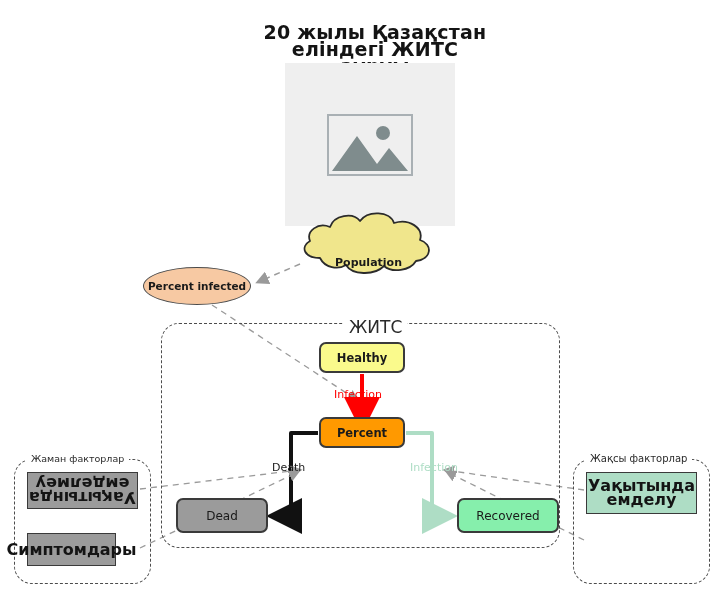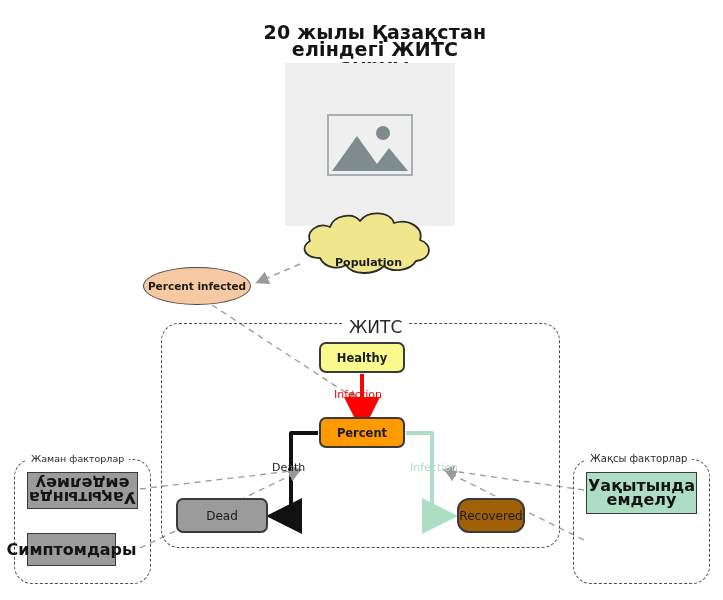--- a/index.html
+++ b/index.html
@@ -68,22 +68,22 @@
   .rbox {
     border: 2px solid #3a3a3a;
     border-radius: 7px;
     font-size: 11.5px;
     font-weight: bold;
   }
   .n-healthy  { left: 319px; top: 342px; width: 86px; height: 31px; background: #fafa8c; }
   .n-infected { left: 319px; top: 417px; width: 86px; height: 31px; background: #ff9900; }
   .n-dead     { left: 176px; top: 498px; width: 92px; height: 35px; background: #9b9b9b;
                 font-weight: normal; font-size: 12px; }
-  .n-recovered{ left: 457px; top: 498px; width: 68px; height: 35px; background: #a16207;
-                font-weight: normal; font-size: 12px; border-radius: 12px; }
+  .n-recovered{ left: 457px; top: 498px; width: 102px; height: 35px; background: #86efac;
+                font-weight: normal; font-size: 12px; }
 
   .n-percent {
     left: 143px; top: 267px; width: 108px; height: 38px;
     background: #f7c9a3;
     border: 1.6px solid #4a4a4a;
     border-radius: 50%;
     font-size: 10.5px;
     font-weight: bold;
   }
 

